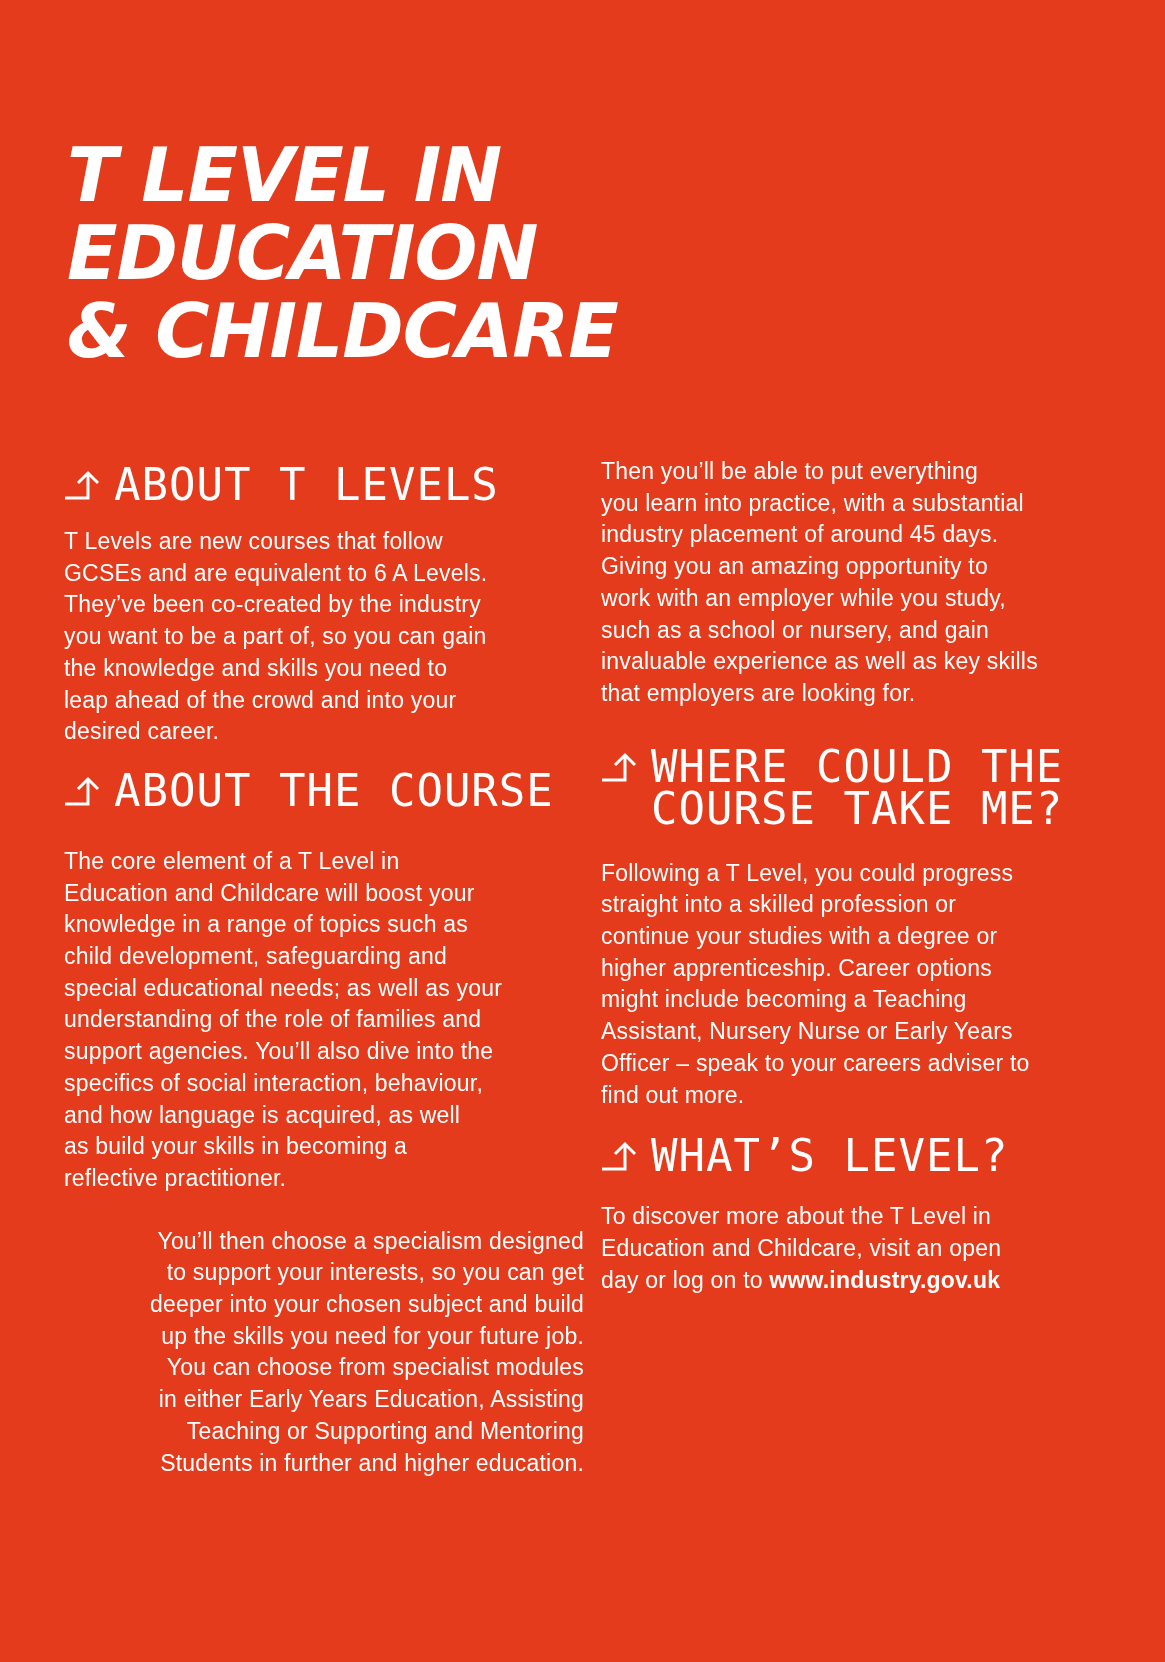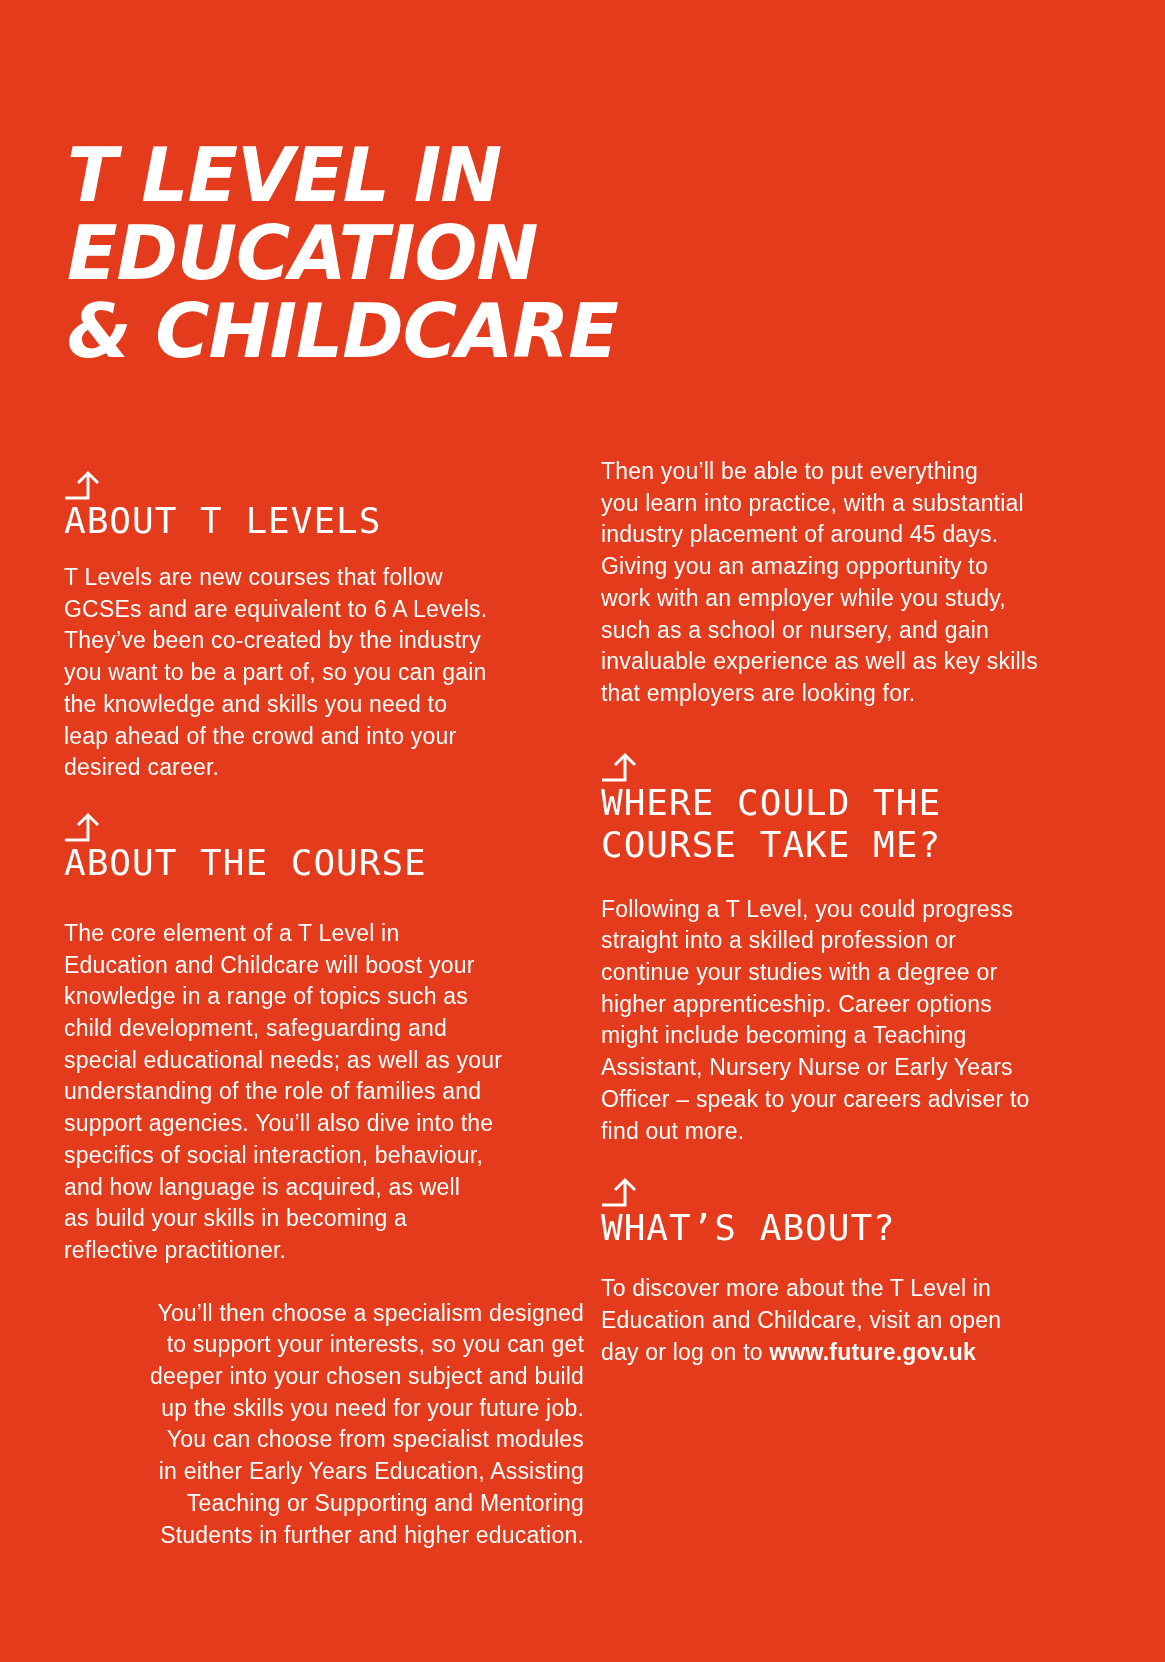--- a/index.html
+++ b/index.html
@@ -20,25 +20,24 @@
     letter-spacing: -1px;
     text-transform: uppercase;
   }
   .title span { display: block; white-space: nowrap; }
   .col { position: absolute; width: 520px; }
   .col-left { left: 64px; top: 464px; }
   .col-right { left: 601px; top: 464px; }
   .heading {
     display: flex; align-items: flex-start;
     font-family: "DejaVu Sans Mono", monospace;
-    font-size: 36px; line-height: 42px;
+    font-size: 44px; line-height: 42px;
     letter-spacing: 1px;
     margin: 0;
     font-weight: normal;
-    flex-direction: column;
   }
   .heading .icon { flex: 0 0 auto; width: 36px; height: 30px; margin-right: 14px; margin-top: 6px; }
   .heading .htext { white-space: pre-wrap; }
   .para {
     font-size: 23px; line-height: 31.7px;
     margin: 0;
     white-space: pre-line;
     letter-spacing: 0.2px;
   }
   .para strong { font-weight: bold; }
@@ -124,19 +123,19 @@
 Assistant, Nursery Nurse or Early Years
 Officer – speak to your careers adviser to
 find out more.</p>
   </section>
 
   <section style="margin-top:24px;">
     <h2 class="heading">
       <svg class="icon" viewBox="0 0 36 30">
         <path d="M1 28 H24 V4 M14 13 L24 3 L34 13" fill="none" stroke="#fff" stroke-width="3"></path>
       </svg>
-      <span class="htext">WHAT’S ABOUT?</span>
+      <span class="htext">WHAT’S LEVEL?</span>
     </h2>
     <p class="para" style="margin-top:24px;"><span>To discover more about the T Level in
 Education and Childcare, visit an open
-day or log on to </span><strong>www.future.gov.uk</strong></p>
+day or log on to </span><strong>www.industry.gov.uk</strong></p>
   </section>
 </div>
 
 </body></html>

